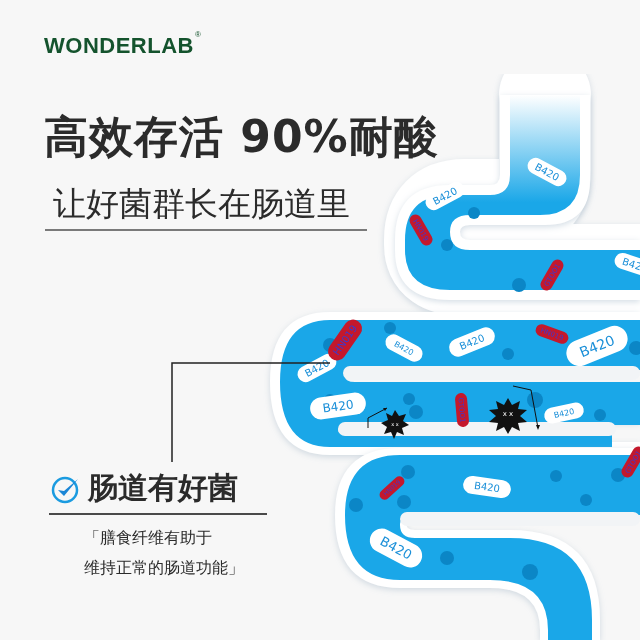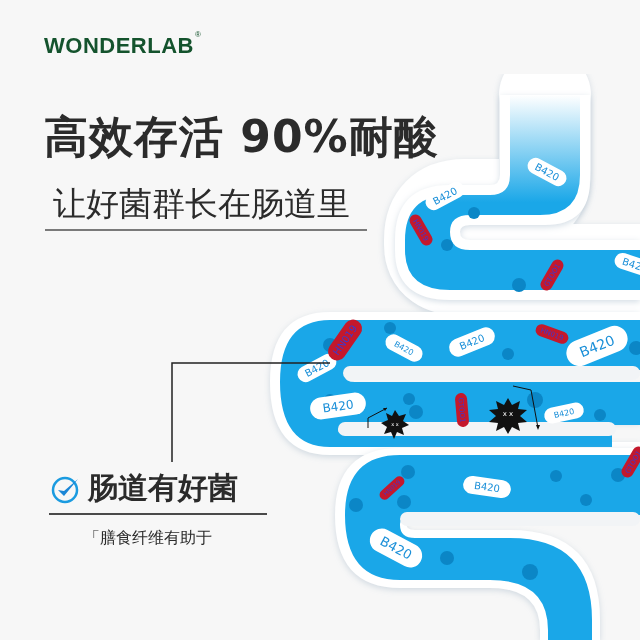--- a/index.html
+++ b/index.html
@@ -175,13 +175,14 @@
 <div class="feature">
   <svg class="check" viewBox="0 0 32 32">
     <circle cx="15" cy="17" r="12" fill="none" stroke="#1a9be0" stroke-width="2.5"></circle>
     <path d="M8 17 L14 23 L28 6 L14 18 Z" fill="#1a86d6"></path>
   </svg>
   <span>肠道有好菌</span>
 </div>
 <div class="rule2"></div>
 <div class="desc">
   <div>「膳食纤维有助于</div>
+  <div>维持正常的肠道功能」</div>
 </div>
 
 </body></html>

